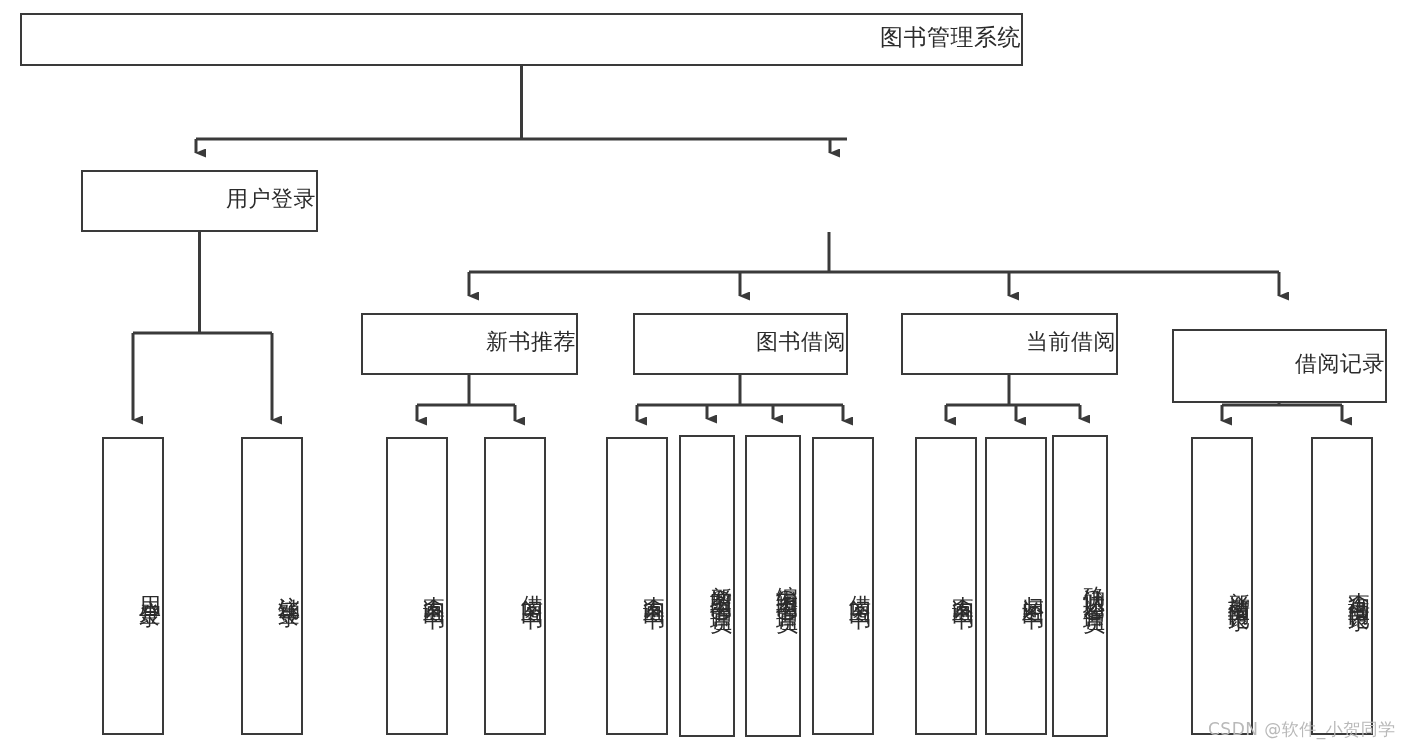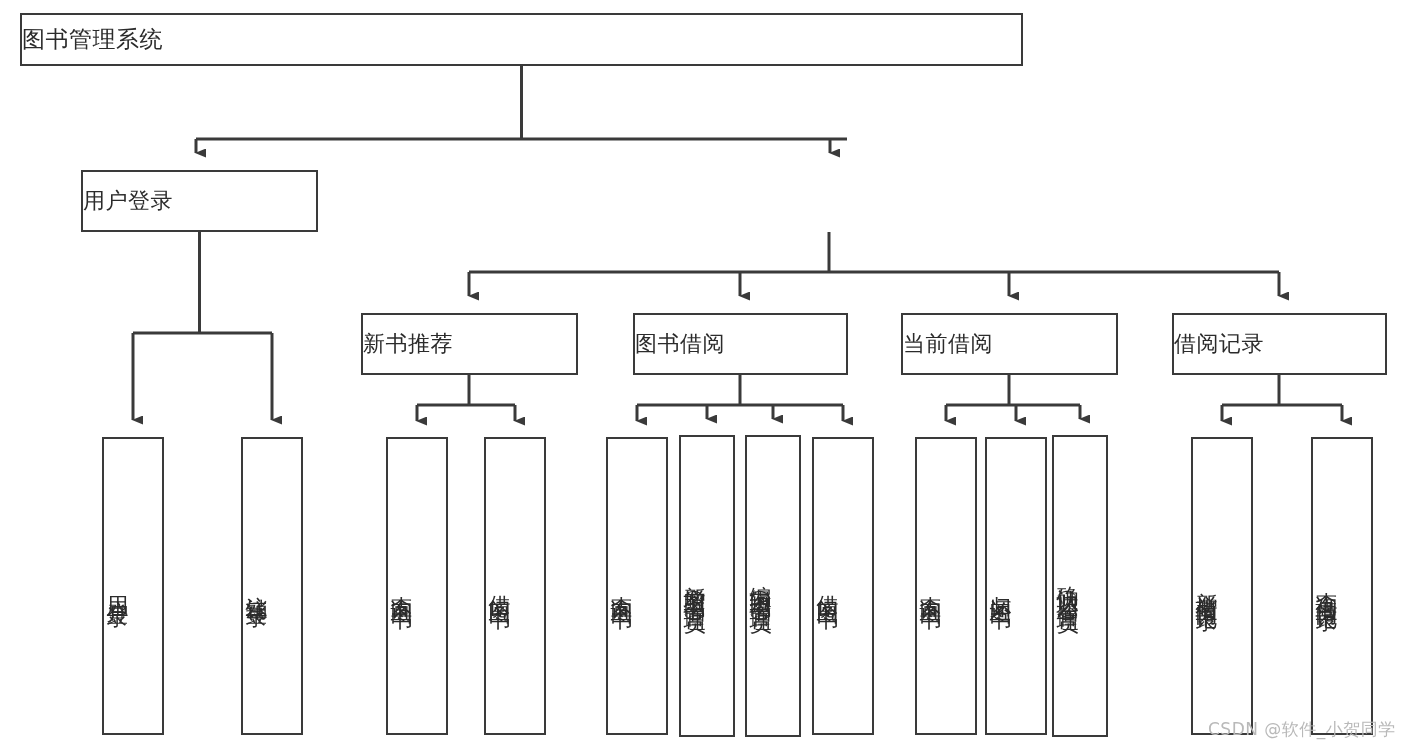--- a/index.html
+++ b/index.html
@@ -25,22 +25,23 @@
     height: 747px;
     pointer-events: none;
   }
   .node-box {
     position: absolute;
     box-sizing: border-box;
     background: #ffffff;
     border: 2.5px solid #3a3a3a;
     display: flex;
     align-items: center;
-    justify-content: flex-start;
+    justify-content: flex-end;
     overflow: hidden;
+    font-family: Liberation Mono, monospace;
   }
   .node-label-h {
     font-size: 22px;
     color: #2b2b2b;
     line-height: 1.1;
     white-space: nowrap;
     letter-spacing: 0.5px;
   }
   .node-label-v {
     font-size: 22px;
@@ -128,21 +129,21 @@
 
   <div class="node-box" style="left:361px; top:313px; width:217px; height:62px;">
     <span class="node-label-h">新书推荐</span>
   </div>
   <div class="node-box" style="left:633px; top:313px; width:215px; height:62px;">
     <span class="node-label-h">图书借阅</span>
   </div>
   <div class="node-box" style="left:901px; top:313px; width:217px; height:62px;">
     <span class="node-label-h">当前借阅</span>
   </div>
-  <div class="node-box" style="left:1172px; top:313px; width:215px; height:62px;">
+  <div class="node-box" style="left:1172px; top:329px; width:215px; height:74px;">
     <span class="node-label-h">借阅记录</span>
   </div>
 
   <div class="node-box" style="left:102px; top:437px; width:62px; height:298px;">
     <span class="node-label-v">用户登录</span>
   </div>
   <div class="node-box" style="left:241px; top:437px; width:62px; height:298px;">
     <span class="node-label-v">注销登录</span>
   </div>
   <div class="node-box" style="left:386px; top:437px; width:62px; height:298px;">

